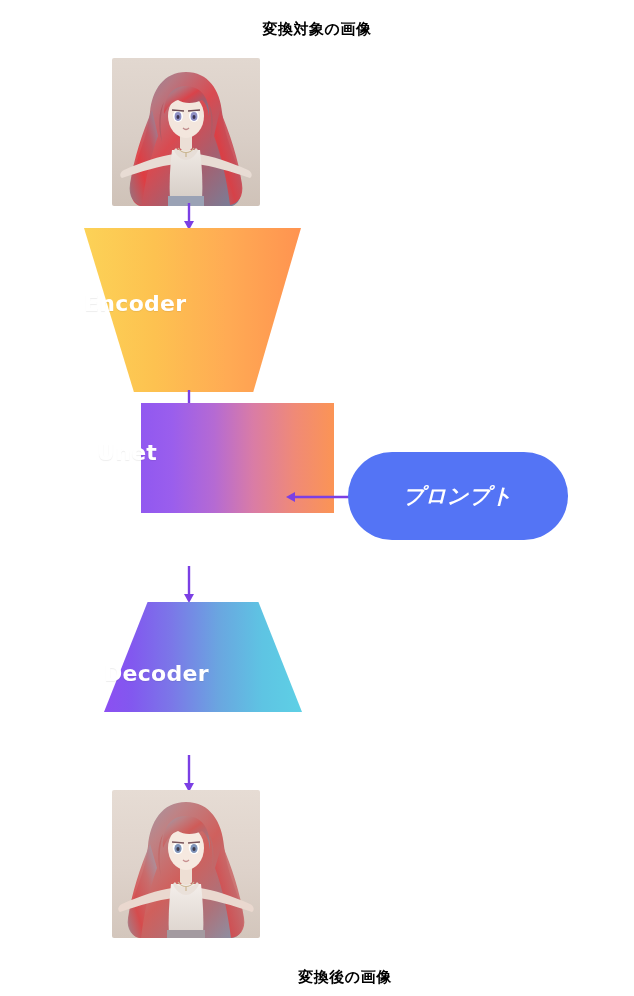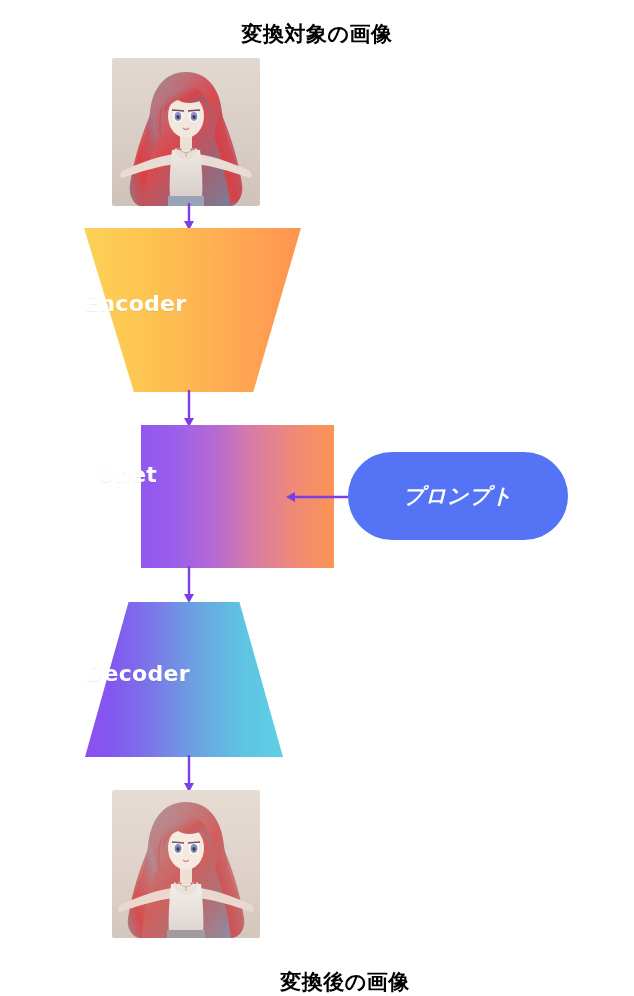--- a/index.html
+++ b/index.html
@@ -23,21 +23,21 @@
   }
 
   .abs { position: absolute; }
 
   
   .caption {
     width: 634px;
     left: 0;
     text-align: center;
     font-weight: bold;
-    font-size: 21px;
+    font-size: 15px;
     color: #000000;
     letter-spacing: 0.5px;
     white-space: nowrap;
   }
   .caption-top { top: 20px; }
   .caption-bottom { top: 968px; padding-left: 28px; }
 
   
   .thumb {
     width: 148px;
@@ -76,37 +76,37 @@
     width: 100%; height: 100%;
     background: linear-gradient(90deg, #fcd257 0%, #fdc250 32%, #ffab54 66%, #ff9350 100%);
     -webkit-clip-path: polygon(0% 0%, 100% 0%, 78% 100%, 23% 100%);
     clip-path: polygon(0% 0%, 100% 0%, 78% 100%, 23% 100%);
   }
   #encoder-shape .shape-label { top: 62px; }
 
   
   #unet-shape {
     left: 97px;
-    top: 425px;
+    top: 403px;
     width: 193px;
-    height: 143px;
+    height: 110px;
     padding-left: 44px;
   }
   #unet-shape .fill {
     width: 100%; height: 100%;
     background: linear-gradient(90deg, #9158f0 0%, #9a5eed 16%, #b56ad3 38%, #d97ca6 58%, #f08a76 80%, #fb9455 100%);
   }
   #unet-shape .shape-label { top: 36px; }
 
   
   #decoder-shape {
-    left: 85px;
+    left: 104px;
     top: 602px;
     width: 198px;
-    height: 155px;
+    height: 110px;
     text-decoration: underline;
   }
   #decoder-shape .fill {
     width: 100%; height: 100%;
     background: linear-gradient(90deg, #8c4ff2 0%, #8258ef 14%, #7b77e8 34%, #6aa6e0 58%, #5ec4e3 80%, #5ed0e5 100%);
     -webkit-clip-path: polygon(22% 0%, 78% 0%, 100% 100%, 0% 100%);
     clip-path: polygon(22% 0%, 78% 0%, 100% 100%, 0% 100%);
   }
   #decoder-shape .shape-label { top: 58px; }
 

